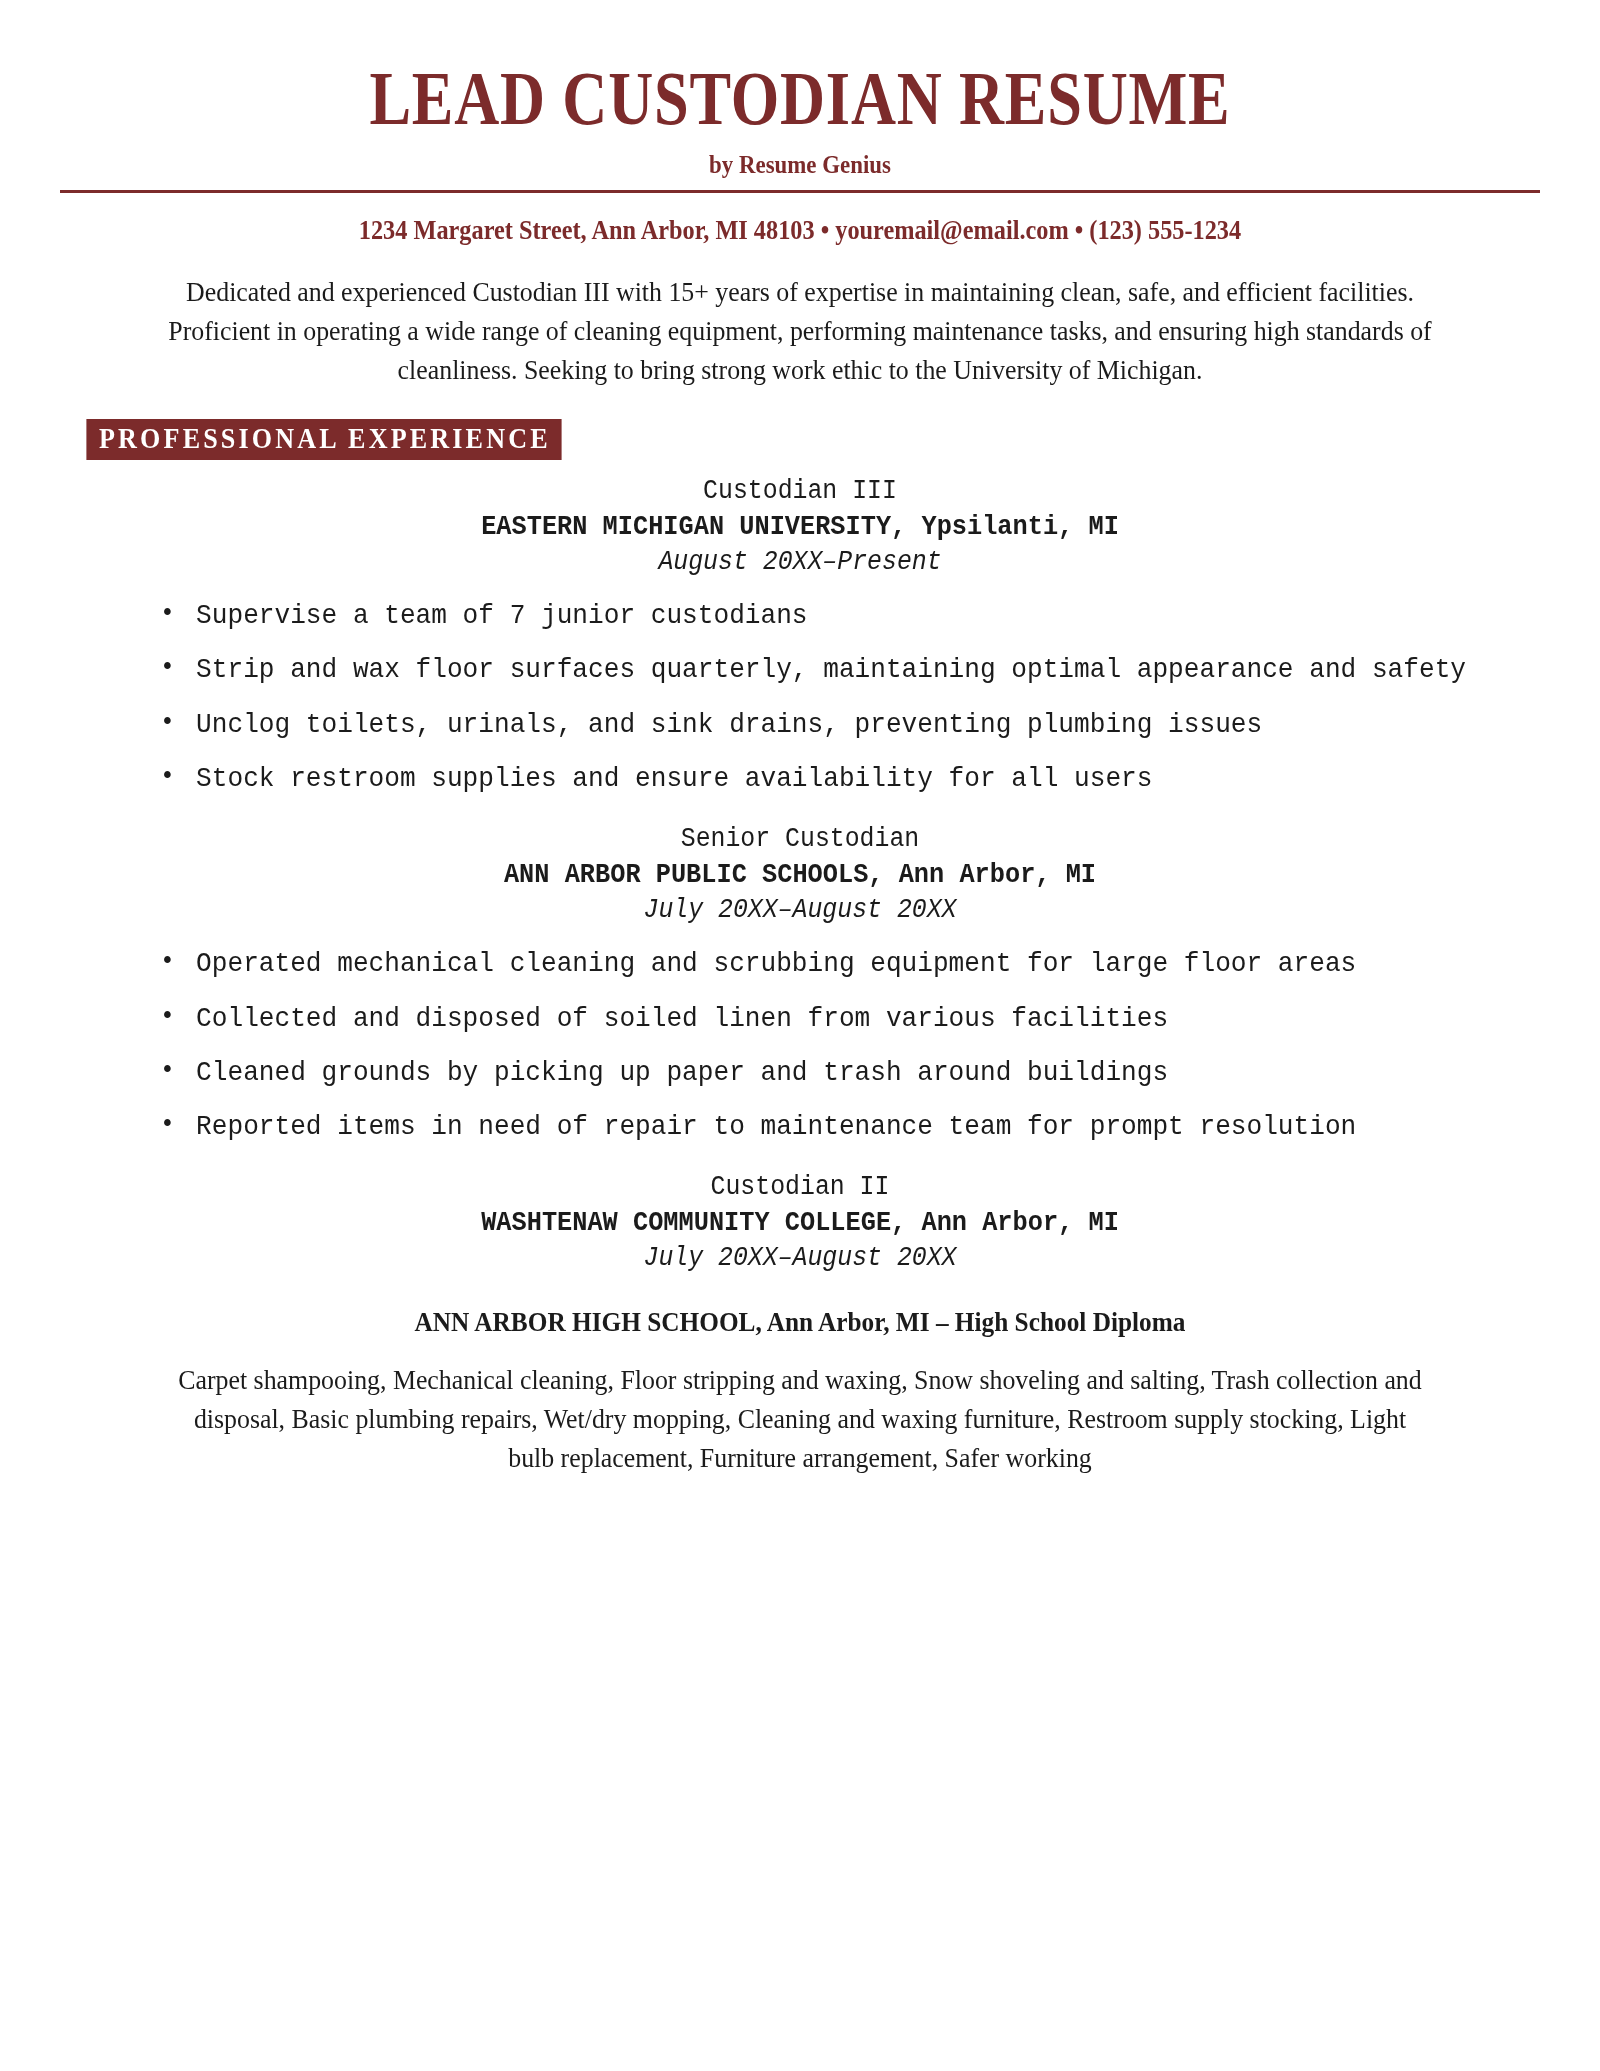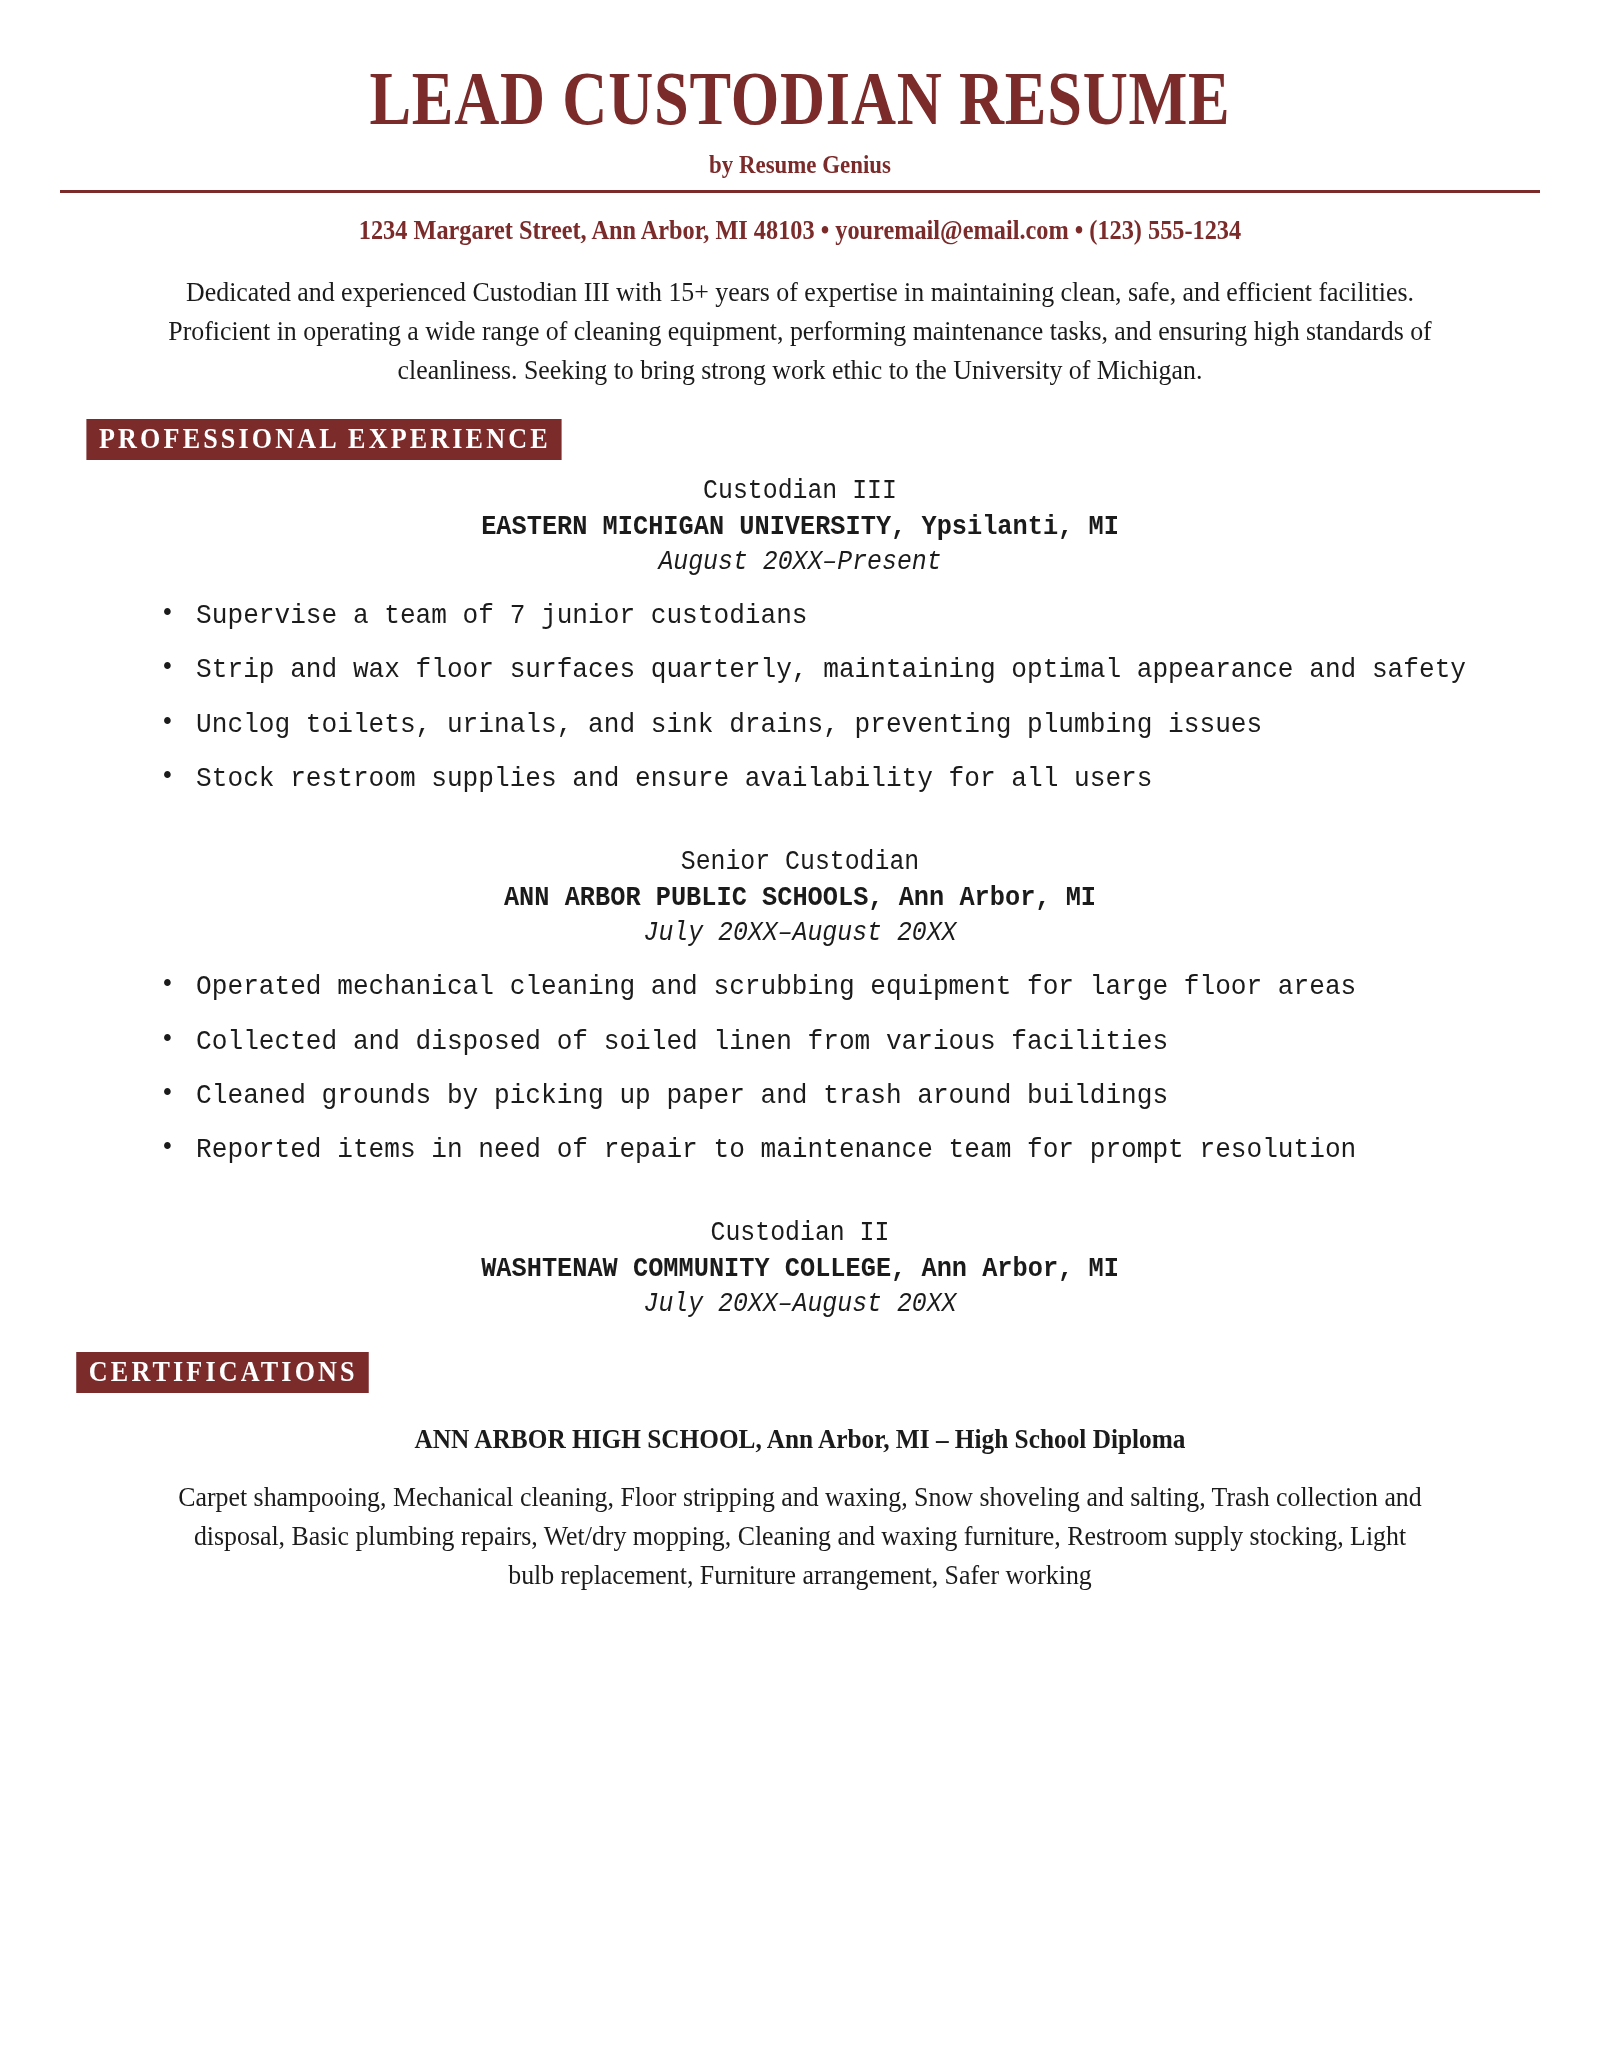--- a/index.html
+++ b/index.html
@@ -84,21 +84,21 @@
     font-weight: bold;
     font-size: 29px;
     letter-spacing: 3.5px;
     padding: 3px 12px 5px 14px;
     transform: scaleX(0.9);
     transform-origin: center center;
   }
 
   
   .job { margin-top: 4px; font-family: Liberation Mono, monospace; }
-  .job + .job { margin-top: 48px; }
+  .job + .job { margin-top: 25px; }
   .job-title,
   .job-employer,
   .job-dates {
     text-align: center;
     line-height: 1.3;
   }
   .job-title {
     font-size: 27px;
     transform: scaleX(0.92);
     transform-origin: center center;
@@ -202,21 +202,18 @@
       <li>Reported items in need of repair to maintenance team for prompt resolution</li>
     </ul>
   </div>
 
   <div class="job">
     <div class="job-title">Custodian II</div>
     <div class="job-employer">WASHTENAW COMMUNITY COLLEGE, Ann Arbor, MI</div>
     <div class="job-dates">July 20XX–August 20XX</div>
   </div>
 
-  <div class="section-header">
-    <span class="band">CERTIFICATIONS</span>
-  </div>
 
   <div class="education-line">ANN ARBOR HIGH SCHOOL, Ann Arbor, MI – High School Diploma</div>
 
   <p class="skills-paragraph">Carpet shampooing, Mechanical cleaning, Floor stripping and waxing, Snow shoveling and salting, Trash collection and disposal, Basic plumbing repairs, Wet/dry mopping, Cleaning and waxing furniture, Restroom supply stocking, Light bulb replacement, Furniture arrangement, Safer working</p>
 
 </div>
 
 </body></html>

